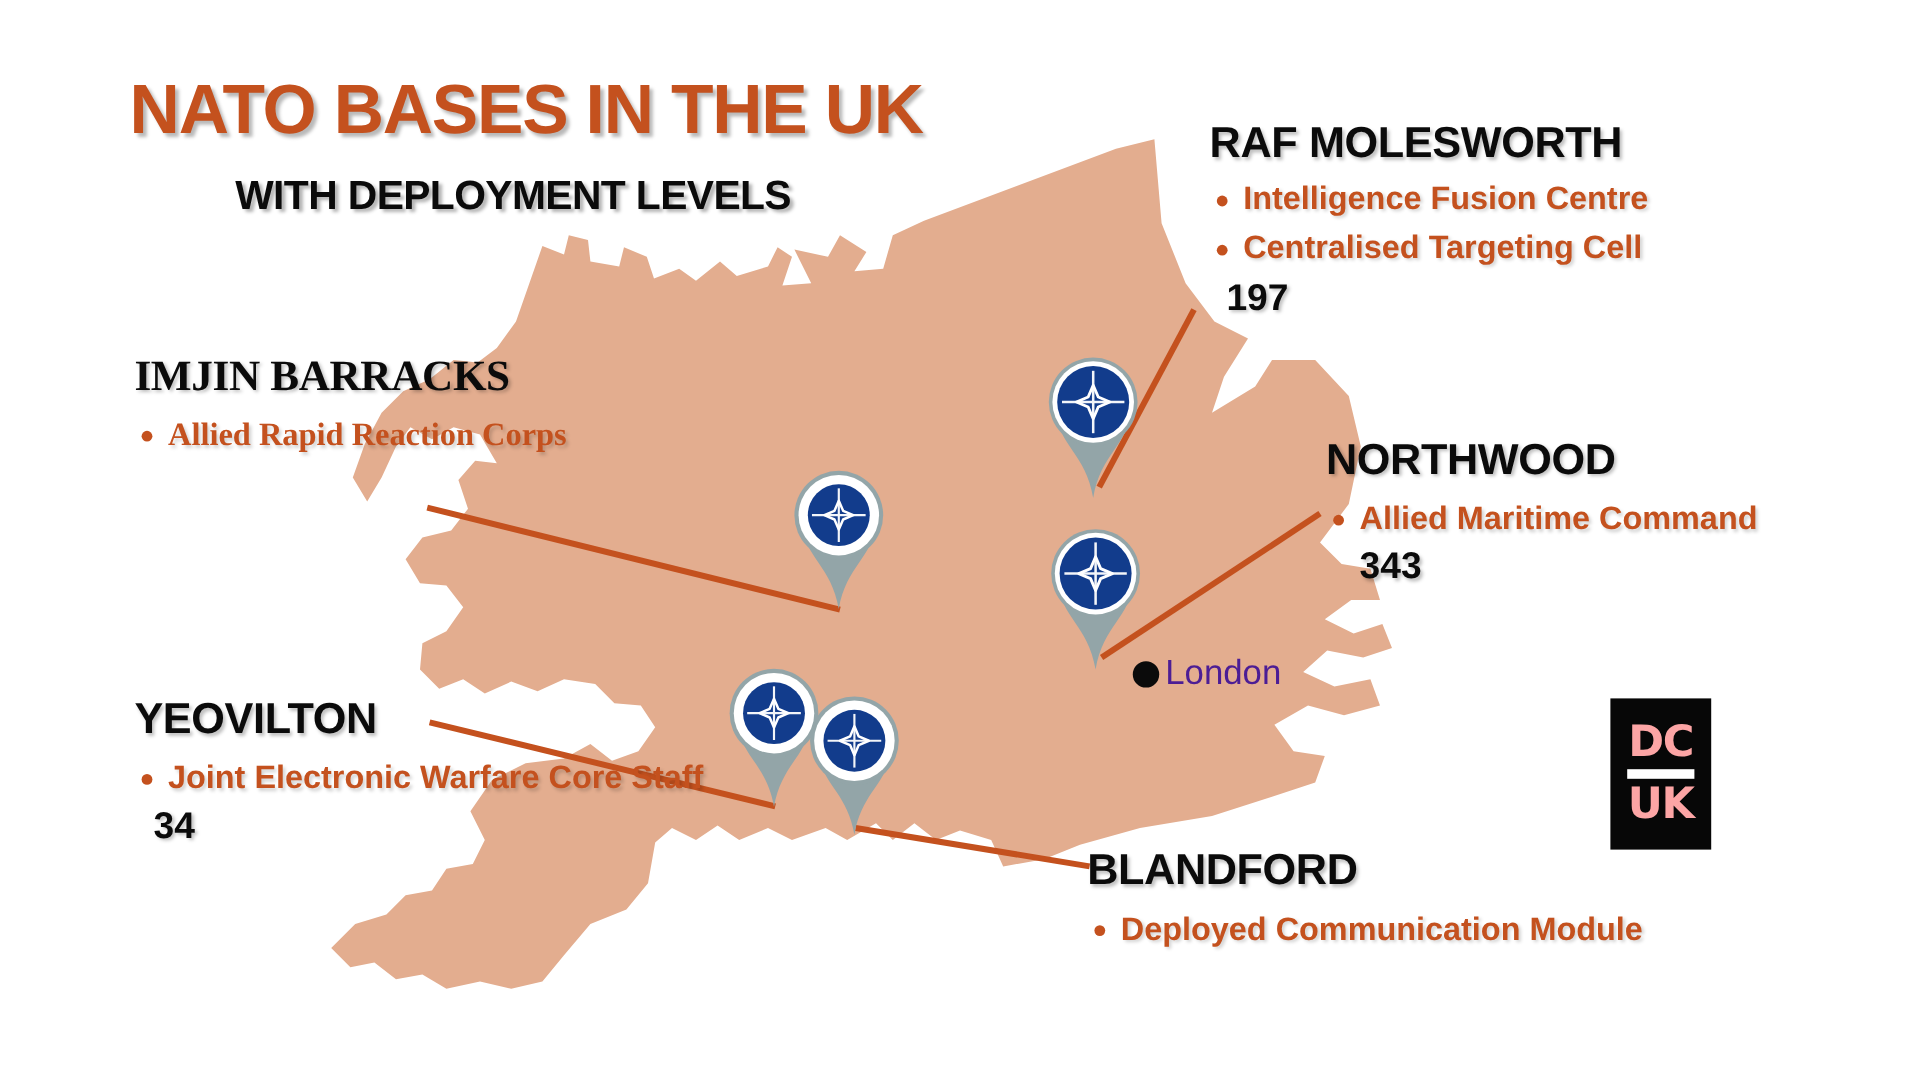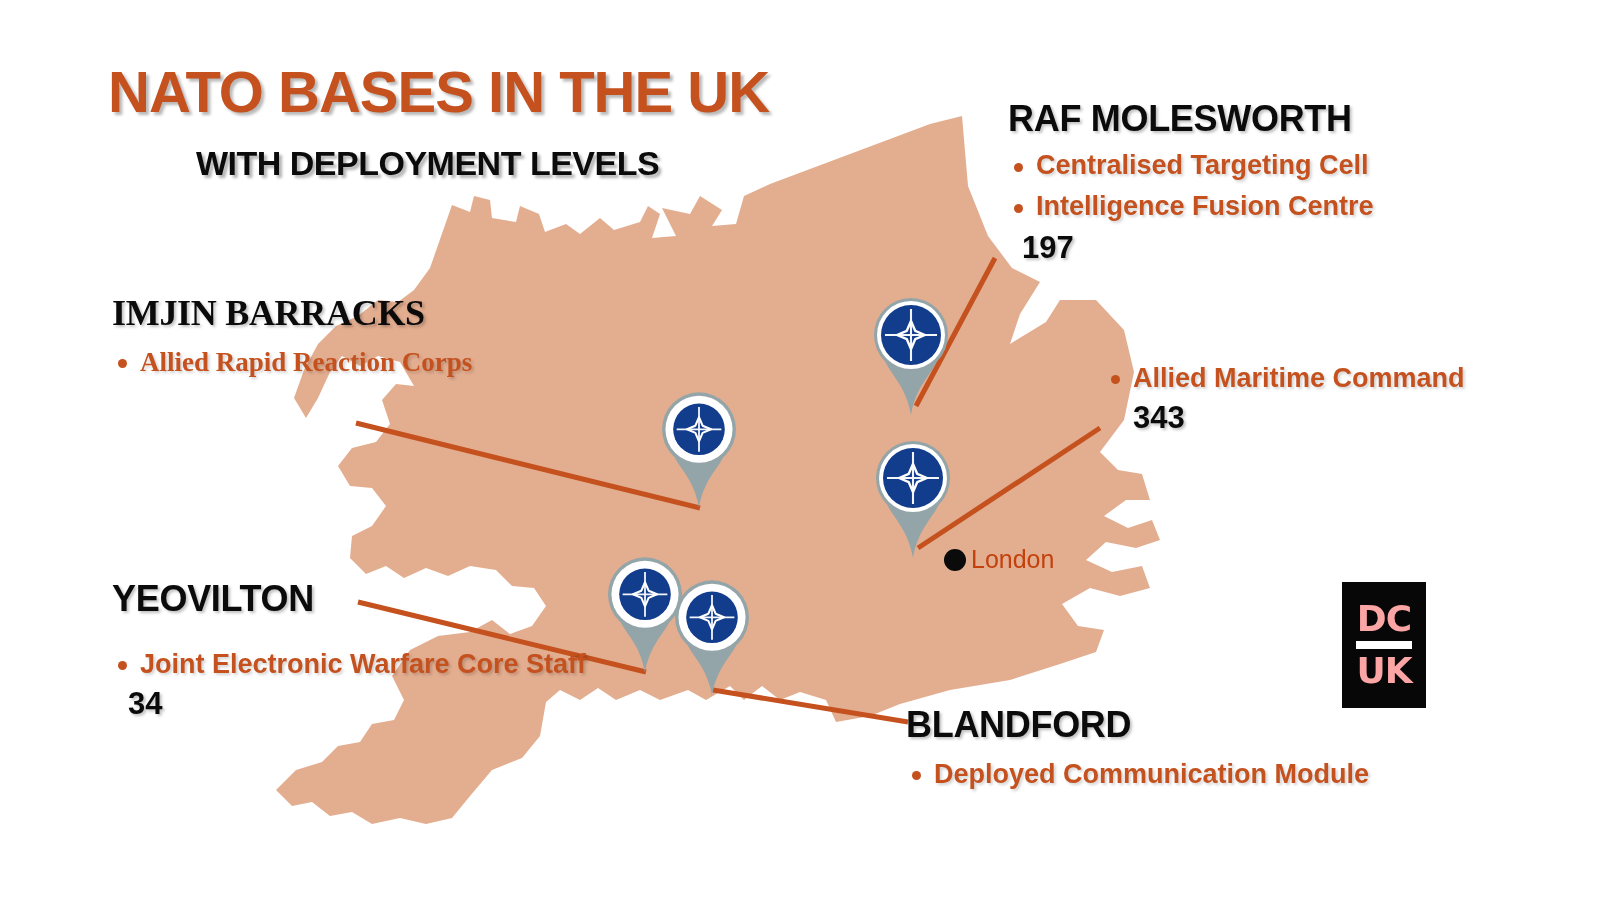--- a/index.html
+++ b/index.html
@@ -68,33 +68,33 @@
   .b-northwood{left:1105px;top:362px;}
   .b-northwood .bname{margin-bottom:12px;}
   .b-northwood li{line-height:1.25;}
   .b-northwood .bnum{margin-left:28px;margin-top:4px;}
 
   .b-imjin{left:112px;top:292px;font-family:Liberation Serif, serif;}
   .b-imjin .bname{margin-bottom:12px;}
   .b-imjin li{line-height:1.25;}
 
   .b-yeovilton{left:112px;top:578px;}
-  .b-yeovilton .bname{margin-bottom:28px;}
+  .b-yeovilton .bname{margin-bottom:12px;}
   .b-yeovilton li{line-height:1.25;}
   .b-yeovilton .bnum{margin-left:16px;margin-top:4px;}
 
   .b-blandford{left:906px;top:704px;}
   .b-blandford .bname{margin-bottom:12px;}
   .b-blandford li{line-height:1.25;}
 
   
   .city{position:absolute;display:flex;align-items:center;}
   .city .dot{width:22px;height:22px;border-radius:50%;background:#0b0b0b;}
   .city .cname{
-    font-size:25px;color:#c2410c;margin-left:5px;white-space:nowrap;
+    font-size:29px;color:#4c1d95;margin-left:5px;white-space:nowrap;
   }
   .c-london{left:944px;top:545px;}
 
   
   .logo{
     position:absolute;left:1342px;top:582px;
     width:84px;height:126px;background:#070707;
     display:flex;flex-direction:column;align-items:center;justify-content:center;
   }
   .logo .lrow{
@@ -334,27 +334,28 @@
       </g>
     </g>
   </svg>
 
   <div class="title-main">NATO BASES IN THE UK</div>
   <div class="title-sub">WITH DEPLOYMENT LEVELS</div>
 
   <div class="block b-molesworth">
     <div class="bname">RAF MOLESWORTH</div>
     <ul>
+      <li>Intelligence Fusion Centre</li>
       <li>Centralised Targeting Cell</li>
-      <li>Intelligence Fusion Centre</li>
     </ul>
     <div class="bnum">197</div>
   </div>
 
   <div class="block b-northwood">
+    <div class="bname">NORTHWOOD</div>
     <ul>
       <li>Allied Maritime Command</li>
     </ul>
     <div class="bnum">343</div>
   </div>
 
   <div class="block b-imjin">
     <div class="bname">IMJIN BARRACKS</div>
     <ul>
       <li>Allied Rapid Reaction Corps</li>

